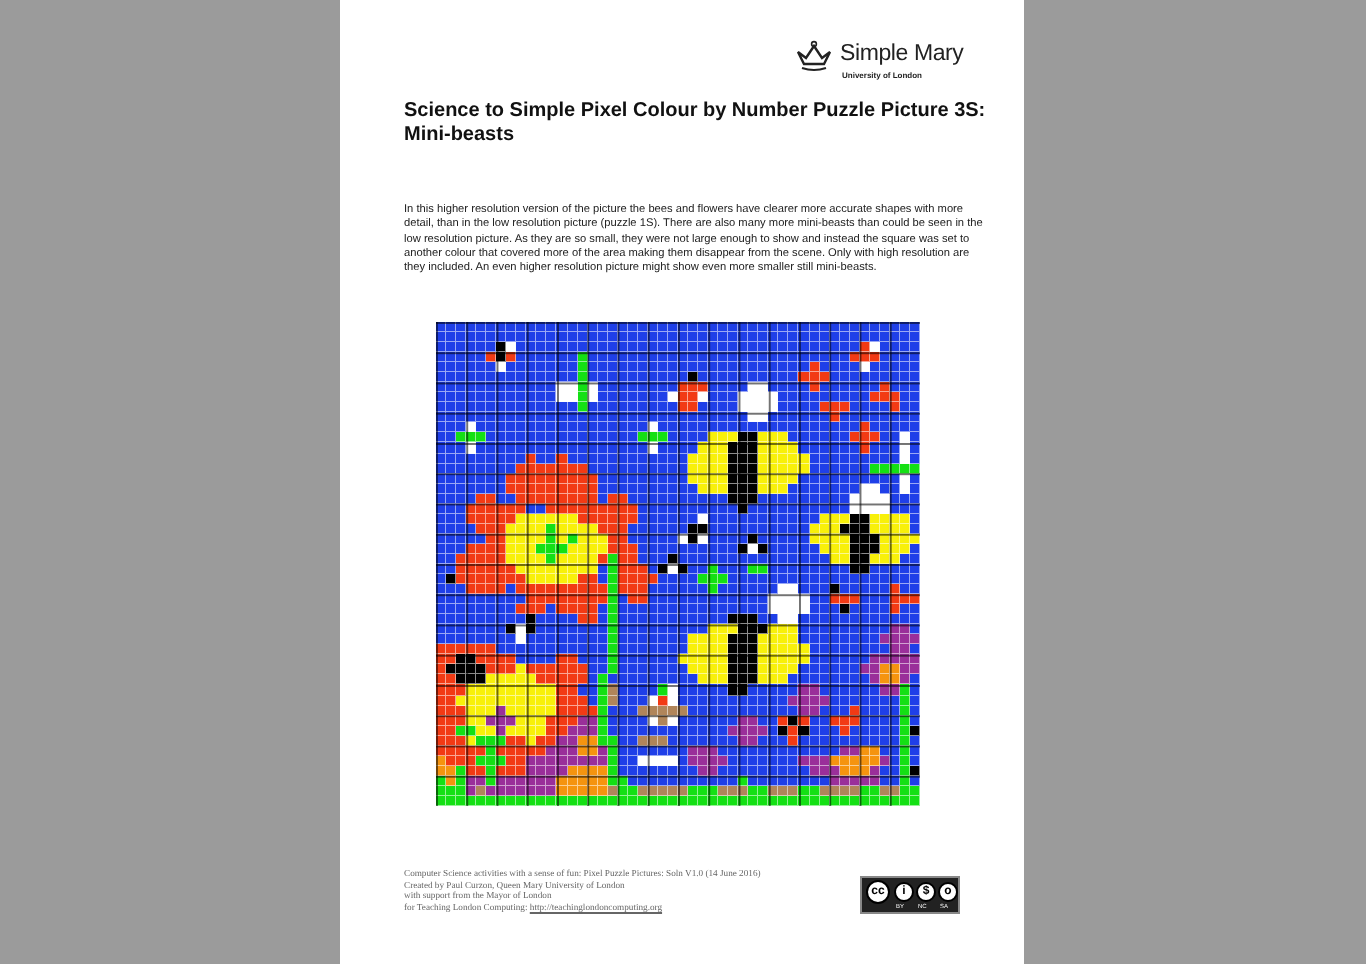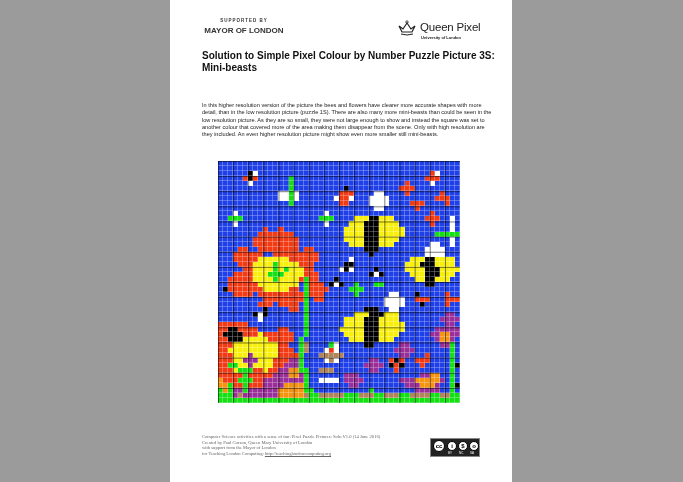--- a/index.html
+++ b/index.html
@@ -24,36 +24,32 @@
   .footer a{color:#666;text-decoration:underline;}
   .cc{position:absolute;left:260px;top:438px;width:50px;height:19px;background:#222;border:1px solid #888;box-sizing:border-box;}
   .cc .c{position:absolute;top:2px;width:10px;height:10px;border-radius:50%;background:#fff;border:1px solid #000;box-sizing:border-box;font-size:6px;text-align:center;line-height:8px;font-weight:bold;color:#000;}
   .cc .lbl{position:absolute;bottom:1px;font-size:3px;color:#fff;}
 </style>
 </head>
 <body>
 
 <div class="page">
 
-  <div class="mayor">
-    <div class="sup">SUPPORTED BY</div>
-    <div class="name">MAYOR OF LONDON</div>
-  </div>
 
   <div class="qm">
     <svg class="crown" viewBox="0 0 18 16">
       <path d="M1 6 L4 12 L14 12 L17 6 L13 9 L9 3 L5 9 Z" fill="none" stroke="#222" stroke-width="1.2"></path>
       <circle cx="9" cy="2" r="1.2" fill="none" stroke="#222" stroke-width="0.8"></circle>
       <path d="M3 14 Q9 16 15 14" fill="none" stroke="#222" stroke-width="1"></path>
     </svg>
-    <span class="qname">Queen Pixel</span>
+    <span class="qname">Simple Mary</span>
     <span class="qsub">University of London</span>
   </div>
 
-  <div class="title">Solution to Simple Pixel Colour by Number Puzzle Picture 3S: Mini-beasts</div>
+  <div class="title">Science to Simple Pixel Colour by Number Puzzle Picture 3S: Mini-beasts</div>
   <div class="body-text">In this higher resolution version of the picture the bees and flowers have clearer more accurate shapes with more detail, than in the low resolution picture (puzzle 1S). There are also many more mini-beasts than could be seen in the low resolution picture. As they are so small, they were not large enough to show and instead the square was set to another colour that covered more of the area making them disappear from the scene. Only with high resolution are they included. An even higher resolution picture might show even more smaller still mini-beasts.</div>
 
   <div class="grid" id="pixel-grid">
       <div style="background: rgb(31, 63, 232);"></div>
       <div style="background: rgb(31, 63, 232);"></div>
       <div style="background: rgb(31, 63, 232);"></div>
       <div style="background: rgb(31, 63, 232);"></div>
       <div style="background: rgb(31, 63, 232);"></div>
       <div style="background: rgb(31, 63, 232);"></div>
       <div style="background: rgb(31, 63, 232);"></div>

